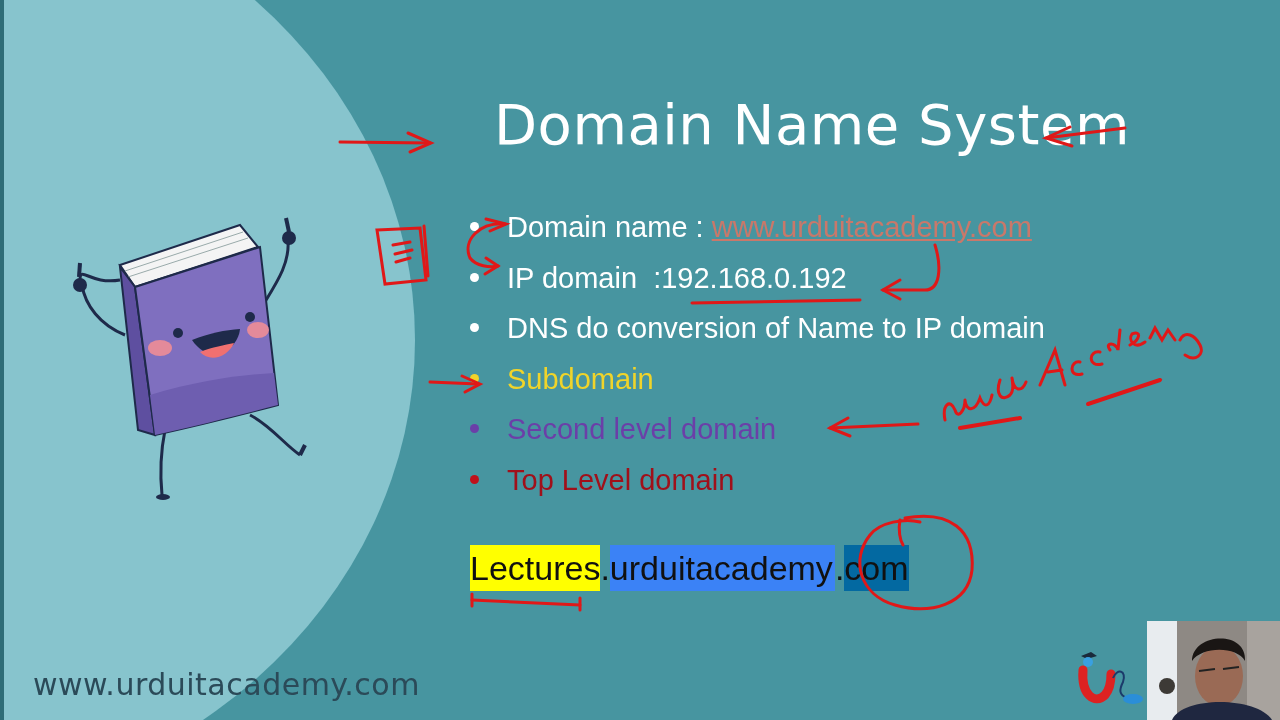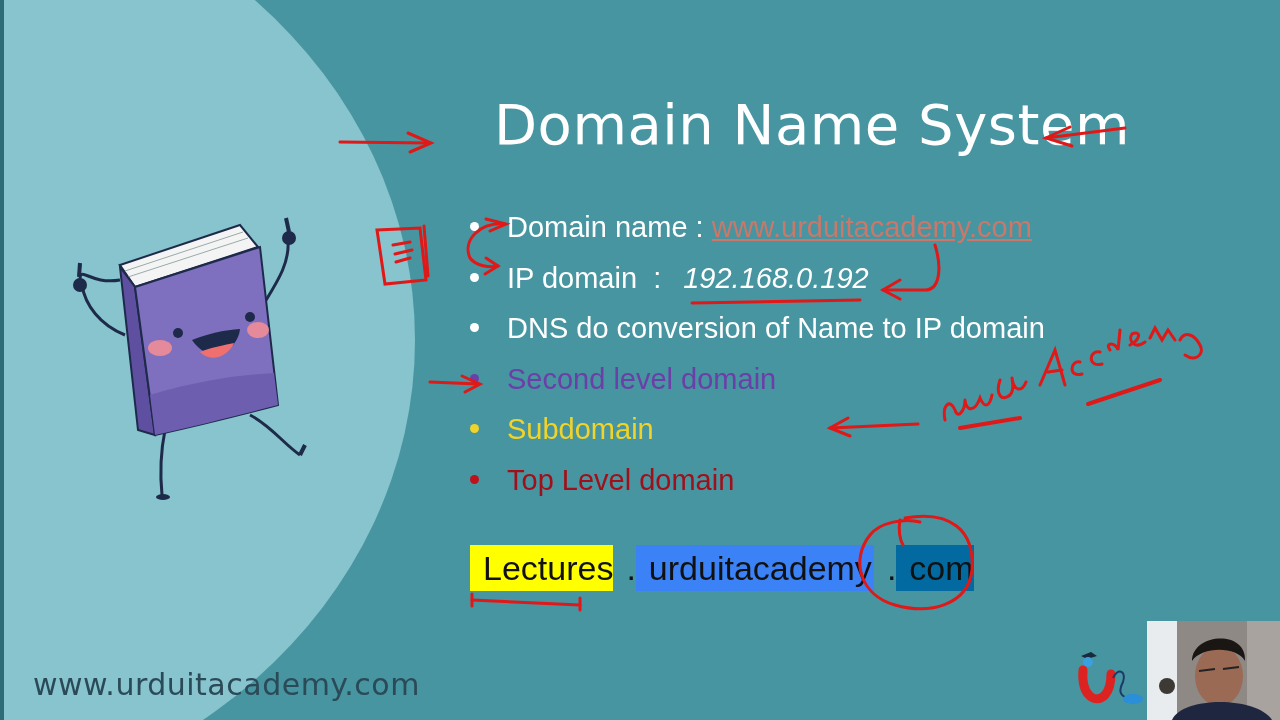--- a/index.html
+++ b/index.html
@@ -5,23 +5,23 @@
   html,body{margin:0;padding:0;}
   body{width:1280px;height:720px;overflow:hidden;background:#4795a0;position:relative;font-family:"Liberation Sans",sans-serif;}
   .slide{position:absolute;left:0;top:0;width:1280px;height:720px;background:#4795a0;}
   .bg-arc{position:absolute;left:0;top:0;}
   .left-edge{position:absolute;left:0;top:0;width:4px;height:720px;background:#2e6d77;}
   .title{position:absolute;left:470px;top:92px;font-size:56px;color:#ffffff;font-family:"DejaVu Sans",sans-serif;letter-spacing:0.5px;font-weight:normal;margin-left:24px;}
   ul.bullets{position:absolute;left:470px;top:205px;margin:0;padding:0;list-style:none;}
   ul.bullets li{height:50.5px;line-height:44px;font-size:29px;position:relative;padding-left:37px;color:#ffffff;white-space:nowrap;}
   ul.bullets li .dot{position:absolute;left:0;top:17px;width:9px;height:9px;border-radius:50%;}
   .link{color:#c9786a;text-decoration:underline;}
-  .ip{margin-left:22px;font-style:italic;}
+  .ip{}
   .domain-line{position:absolute;left:470px;top:545px;font-size:34px;height:46px;line-height:46px;white-space:nowrap;}
-  .seg{display:inline-block;color:#111;padding-left:13px;}
+  .seg{display:inline-block;color:#111;}
   .footer-url{position:absolute;left:33px;top:667px;font-size:30px;color:#2b4a58;font-family:"DejaVu Sans",sans-serif;letter-spacing:0.5px;}
   .logo{position:absolute;left:1075px;top:650px;}
   .webcam{position:absolute;left:1147px;top:621px;width:133px;height:99px;background:#8f8a86;overflow:hidden;}
   .annot{position:absolute;left:0;top:0;pointer-events:none;}
   .book{position:absolute;left:60px;top:205px;}
 </style>
 </head>
 <body>
 
 <div class="slide">
@@ -71,27 +71,27 @@
       <span class="link">www.urduitacademy.com</span>
     </li>
     <li>
       <span class="dot" style="background:#ffffff"></span>
       <span style="white-space:pre">IP domain  :</span><span class="ip">192.168.0.192</span>
     </li>
     <li>
       <span class="dot" style="background:#ffffff"></span>
       <span>DNS do conversion of Name to IP domain</span>
     </li>
+    <li style="color:#f0d42a">
+      <span class="dot" style="background:#f0d42a"></span>
+      <span>Subdomain</span>
+    </li>
     <li style="color:#6b3fa8">
       <span class="dot" style="background:#6b3fa8"></span>
       <span>Second level domain</span>
-    </li>
-    <li style="color:#f0d42a">
-      <span class="dot" style="background:#f0d42a"></span>
-      <span>Subdomain</span>
     </li>
     <li style="color:#a0101a">
       <span class="dot" style="background:#c0101a"></span>
       <span>Top Level domain</span>
     </li>
   </ul>
 
   <div class="domain-line">
     <span class="seg" style="background:#ffff00">Lectures</span><span class="seg" style="color:#111">.</span><span class="seg" style="background:#3b82f6;padding-right:2px">urduitacademy</span><span class="seg">.</span><span class="seg" style="background:#0369a1">com</span>
   </div>

